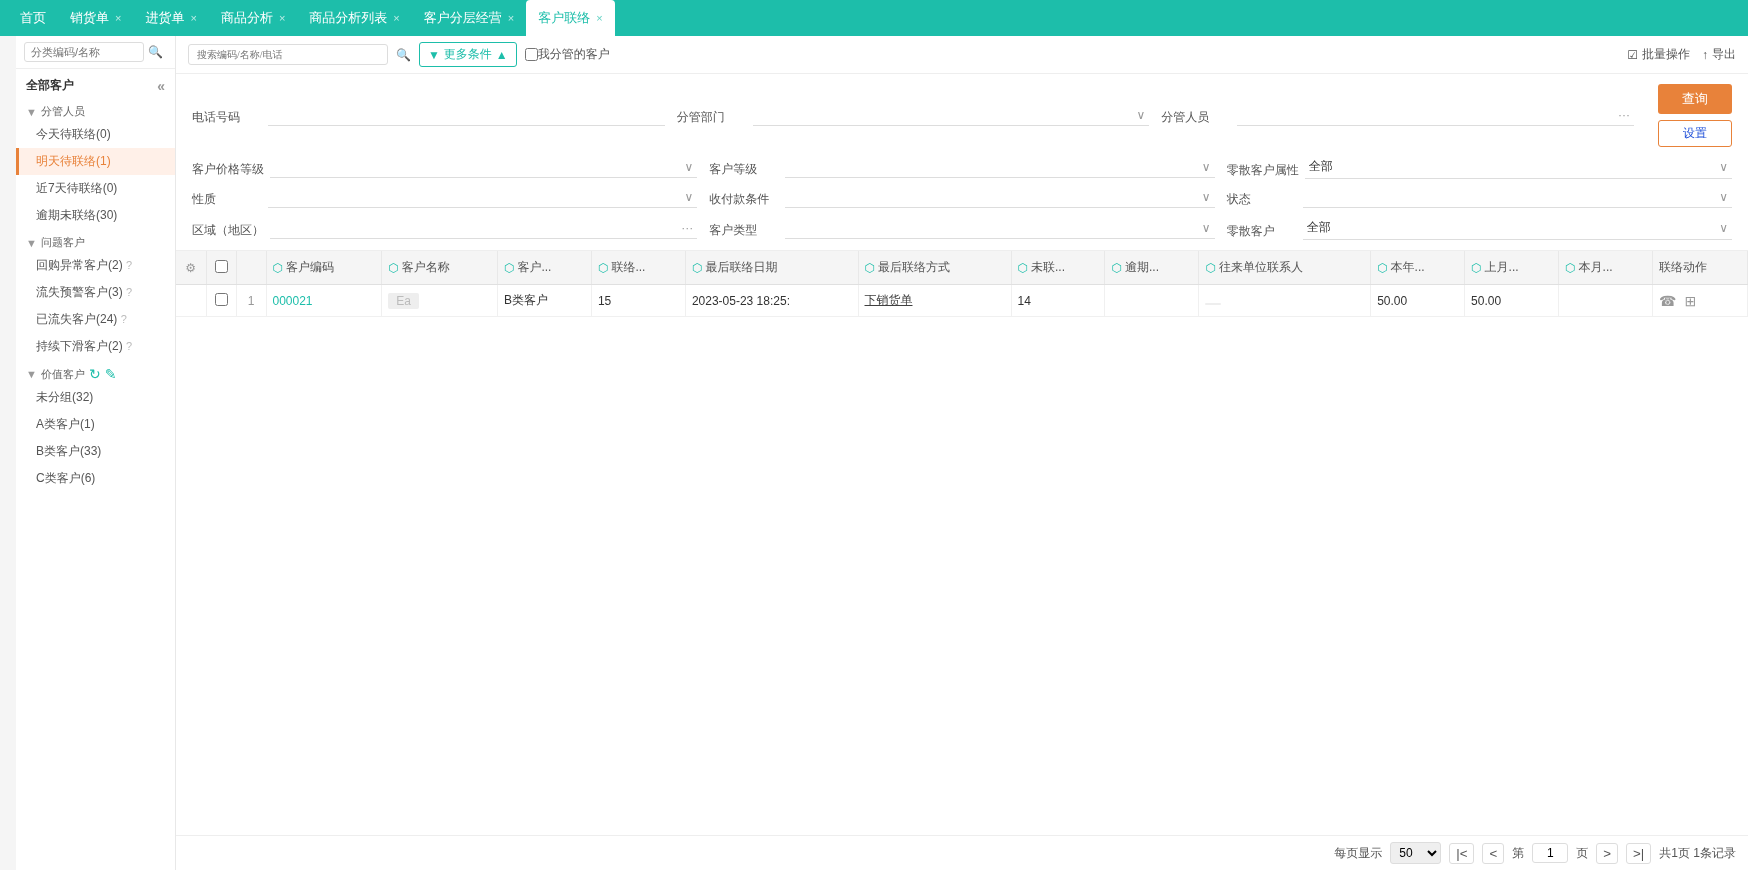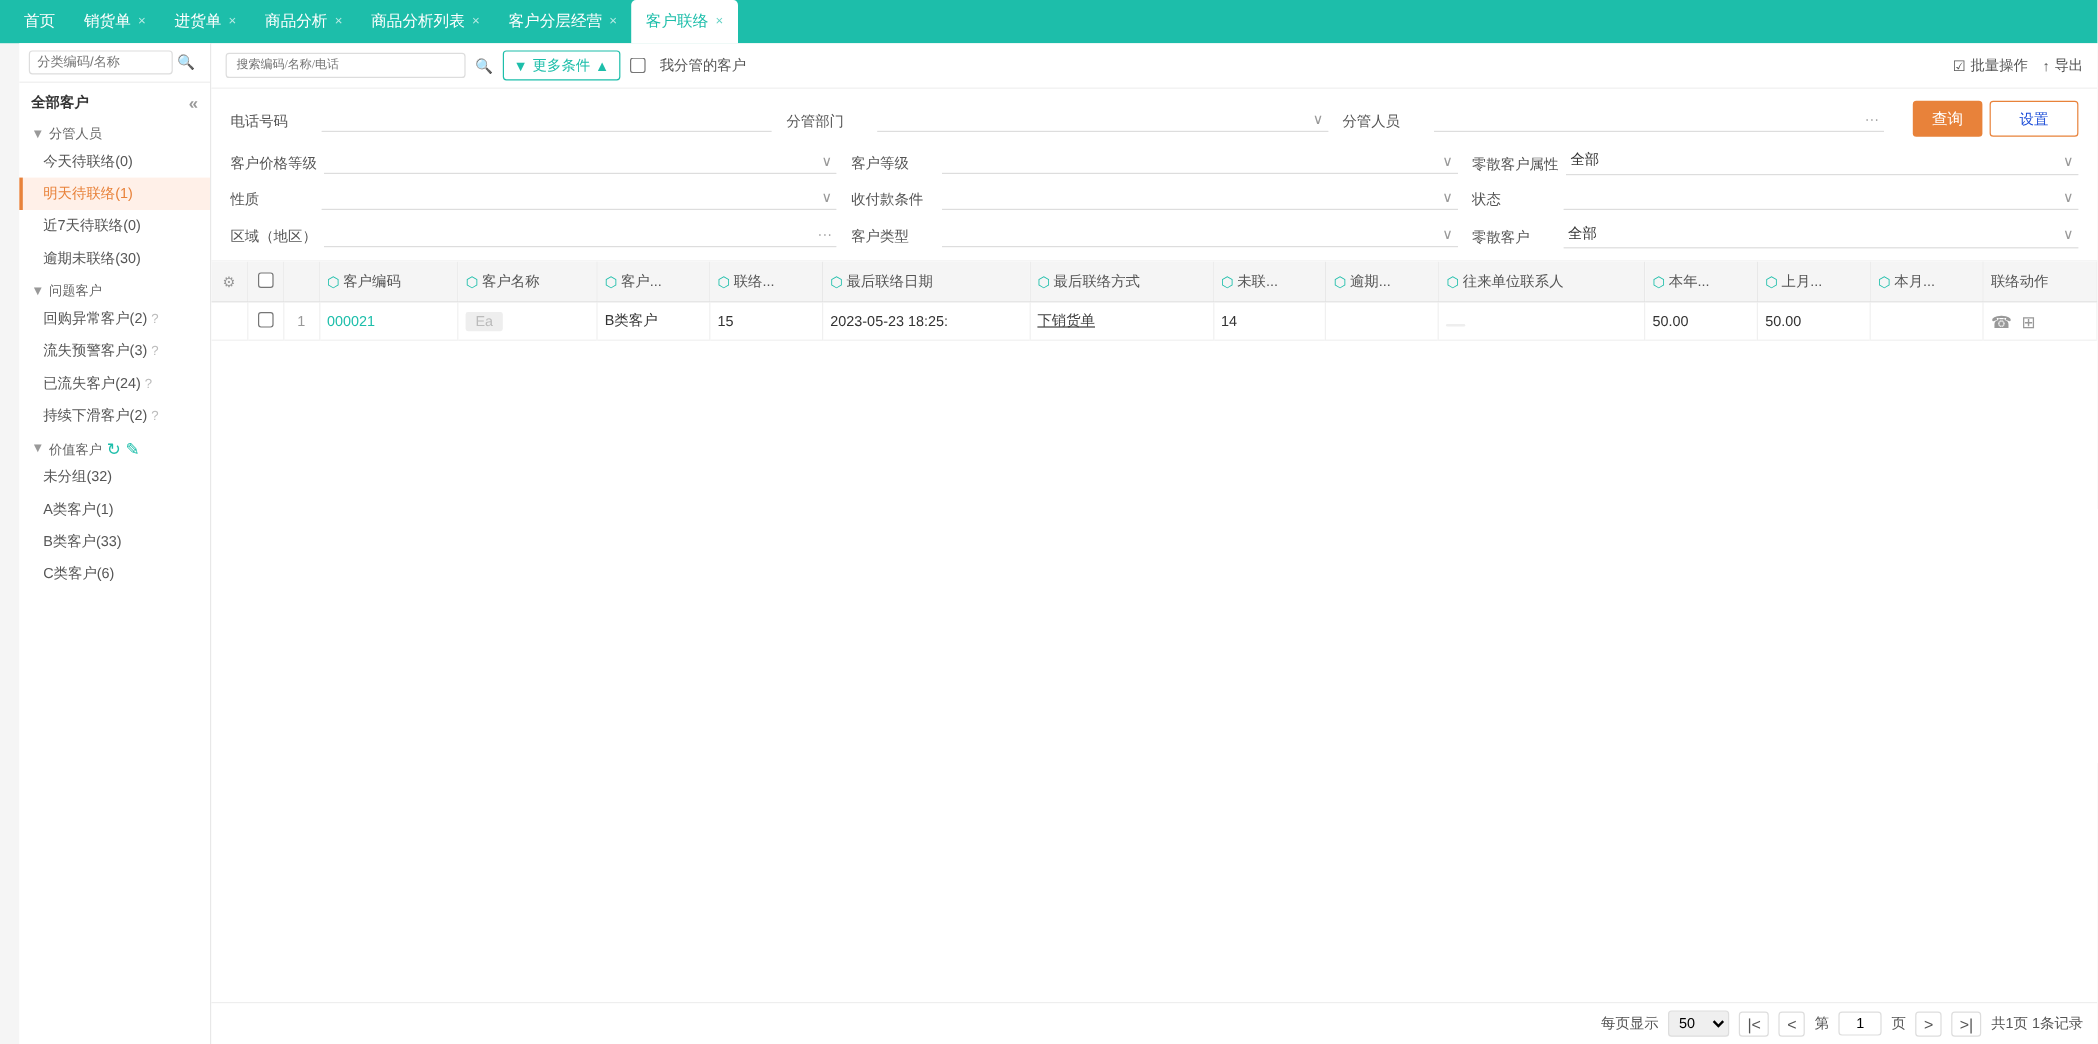--- a/index.html
+++ b/index.html
@@ -137,21 +137,21 @@
       color: #1dbeaa;
       cursor: pointer;
       font-size: 12px;
       padding: 3px 8px;
       border: 1px solid #1dbeaa;
       border-radius: 3px;
     }
     .filter-checkbox {
       display: flex;
       align-items: center;
-      gap: 12px;
+      gap: 0;
       font-size: 12px;
       color: #555;
     }
     .toolbar-right {
       margin-left: auto;
       display: flex;
       align-items: center;
       gap: 12px;
     }
     .toolbar-btn {
@@ -220,21 +220,21 @@
       background: #fff;
       color: #1d4ed8;
       border: 1px solid #e8823a;
       border-radius: 3px;
       padding: 4px 24px;
       cursor: pointer;
       font-size: 12px;
     }
     .filter-actions {
       display: flex;
-      flex-direction: row;
+      flex-direction: column;
       gap: 6px;
       margin-left: 12px;
     }
 
     
     .table-area {
       flex: 1;
       overflow: auto;
       background: #fff;
       margin: 0;

